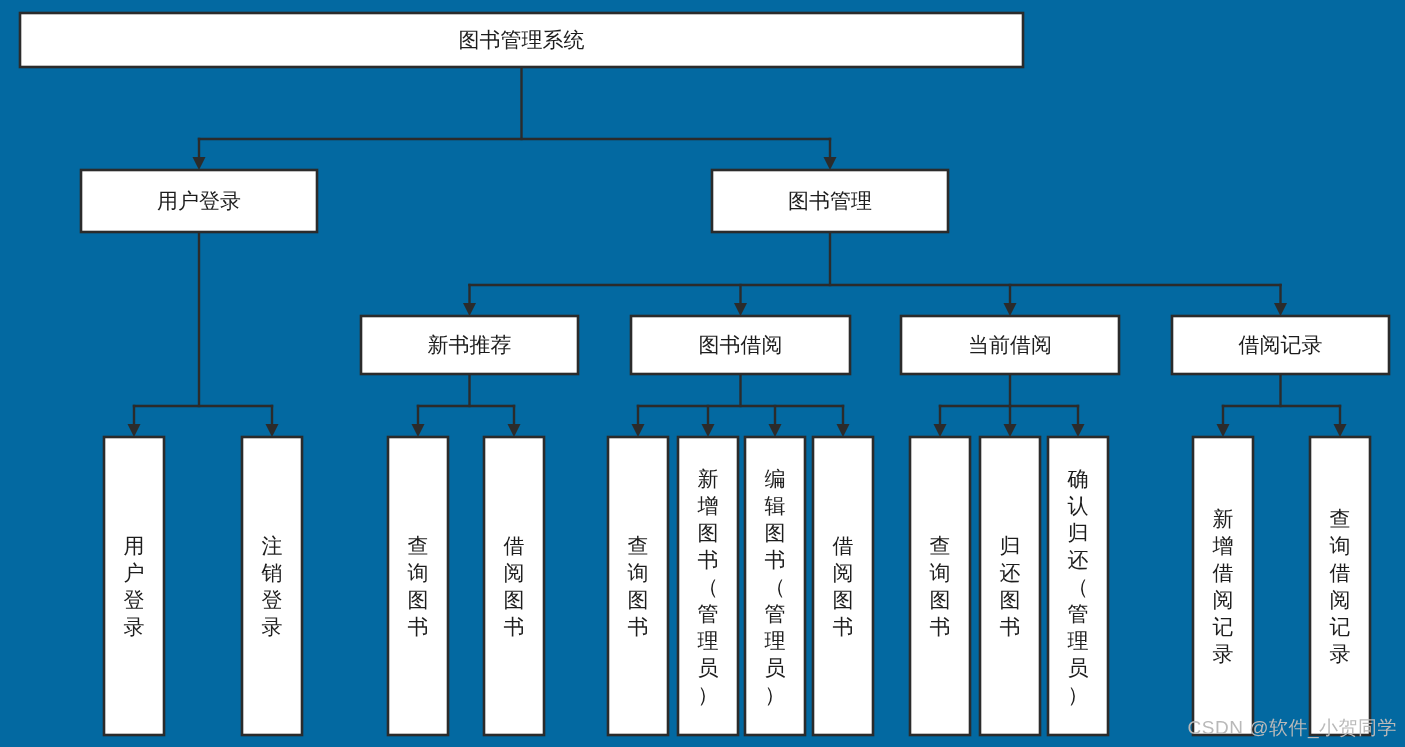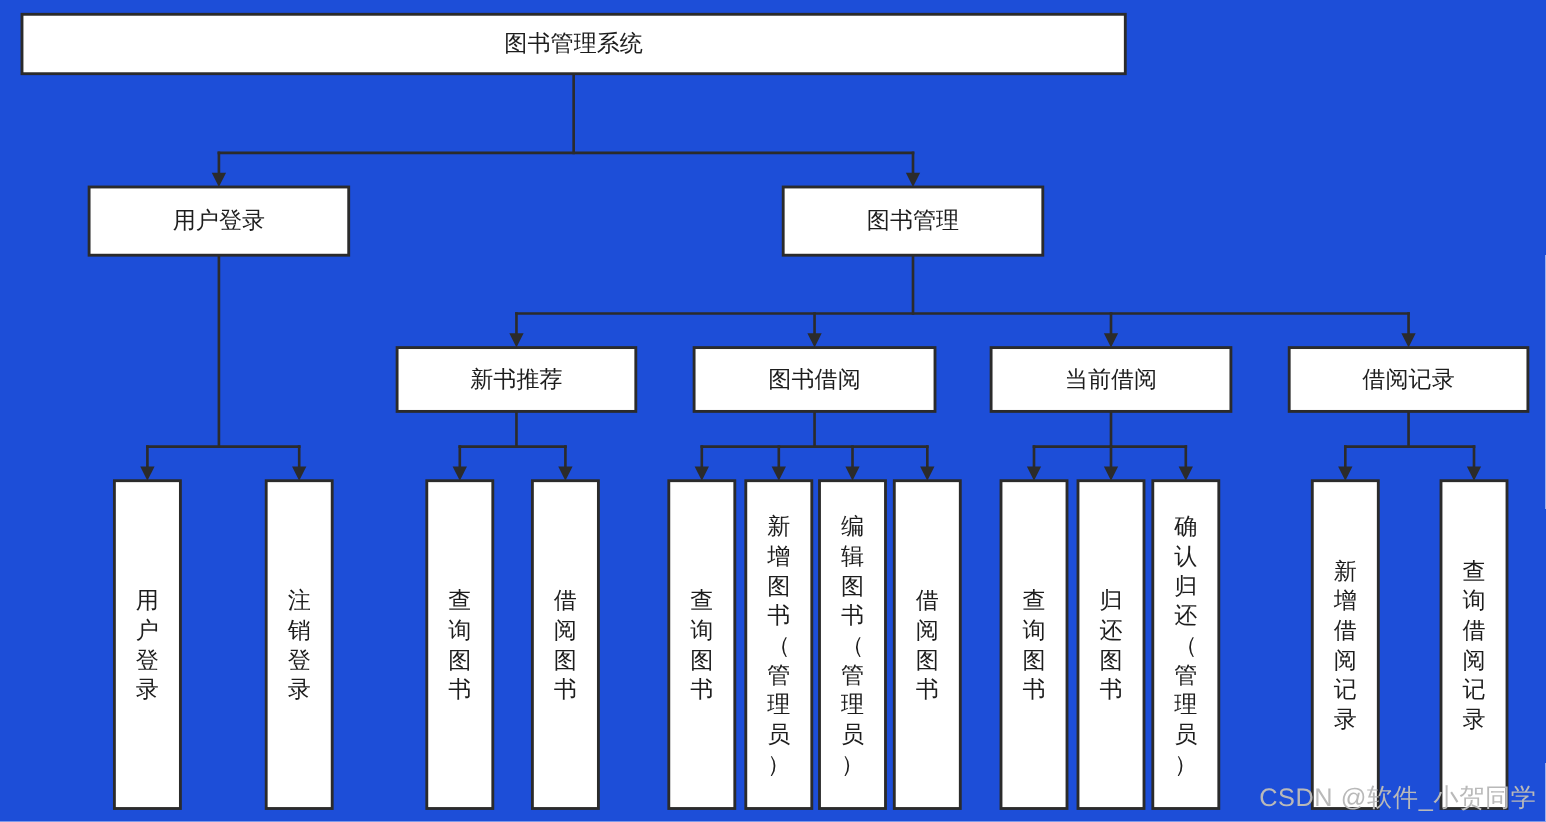--- a/index.html
+++ b/index.html
@@ -8,21 +8,21 @@
     padding: 0;
     background: #ffffff;
   }
   body {
     font-family: "Liberation Sans", "DejaVu Sans", sans-serif;
   }
   #diagram-root {
     position: relative;
     width: 1405px;
     height: 747px;
-    background: #1d4ed8;
+    background: #0369a1;
     overflow: hidden;
   }
   svg#tree-svg {
     position: absolute;
     left: 0;
     top: 0;
     width: 1405px;
     height: 747px;
     display: block;
   }
@@ -52,21 +52,21 @@
     font-family: "Liberation Sans", "DejaVu Sans", sans-serif;
     font-size: 21px;
     fill: #1d1d1d;
     text-anchor: middle;
   }
   .watermark-text {
     position: absolute;
     right: 8px;
     bottom: 6px;
     font-family: "Liberation Sans", "DejaVu Sans", sans-serif;
-    font-size: 23px;
+    font-size: 19px;
     color: #b9b9b9;
     letter-spacing: 0.5px;
     white-space: nowrap;
     user-select: none;
   }
 </style>
 </head>
 <body>
 
 <div id="diagram-root">

